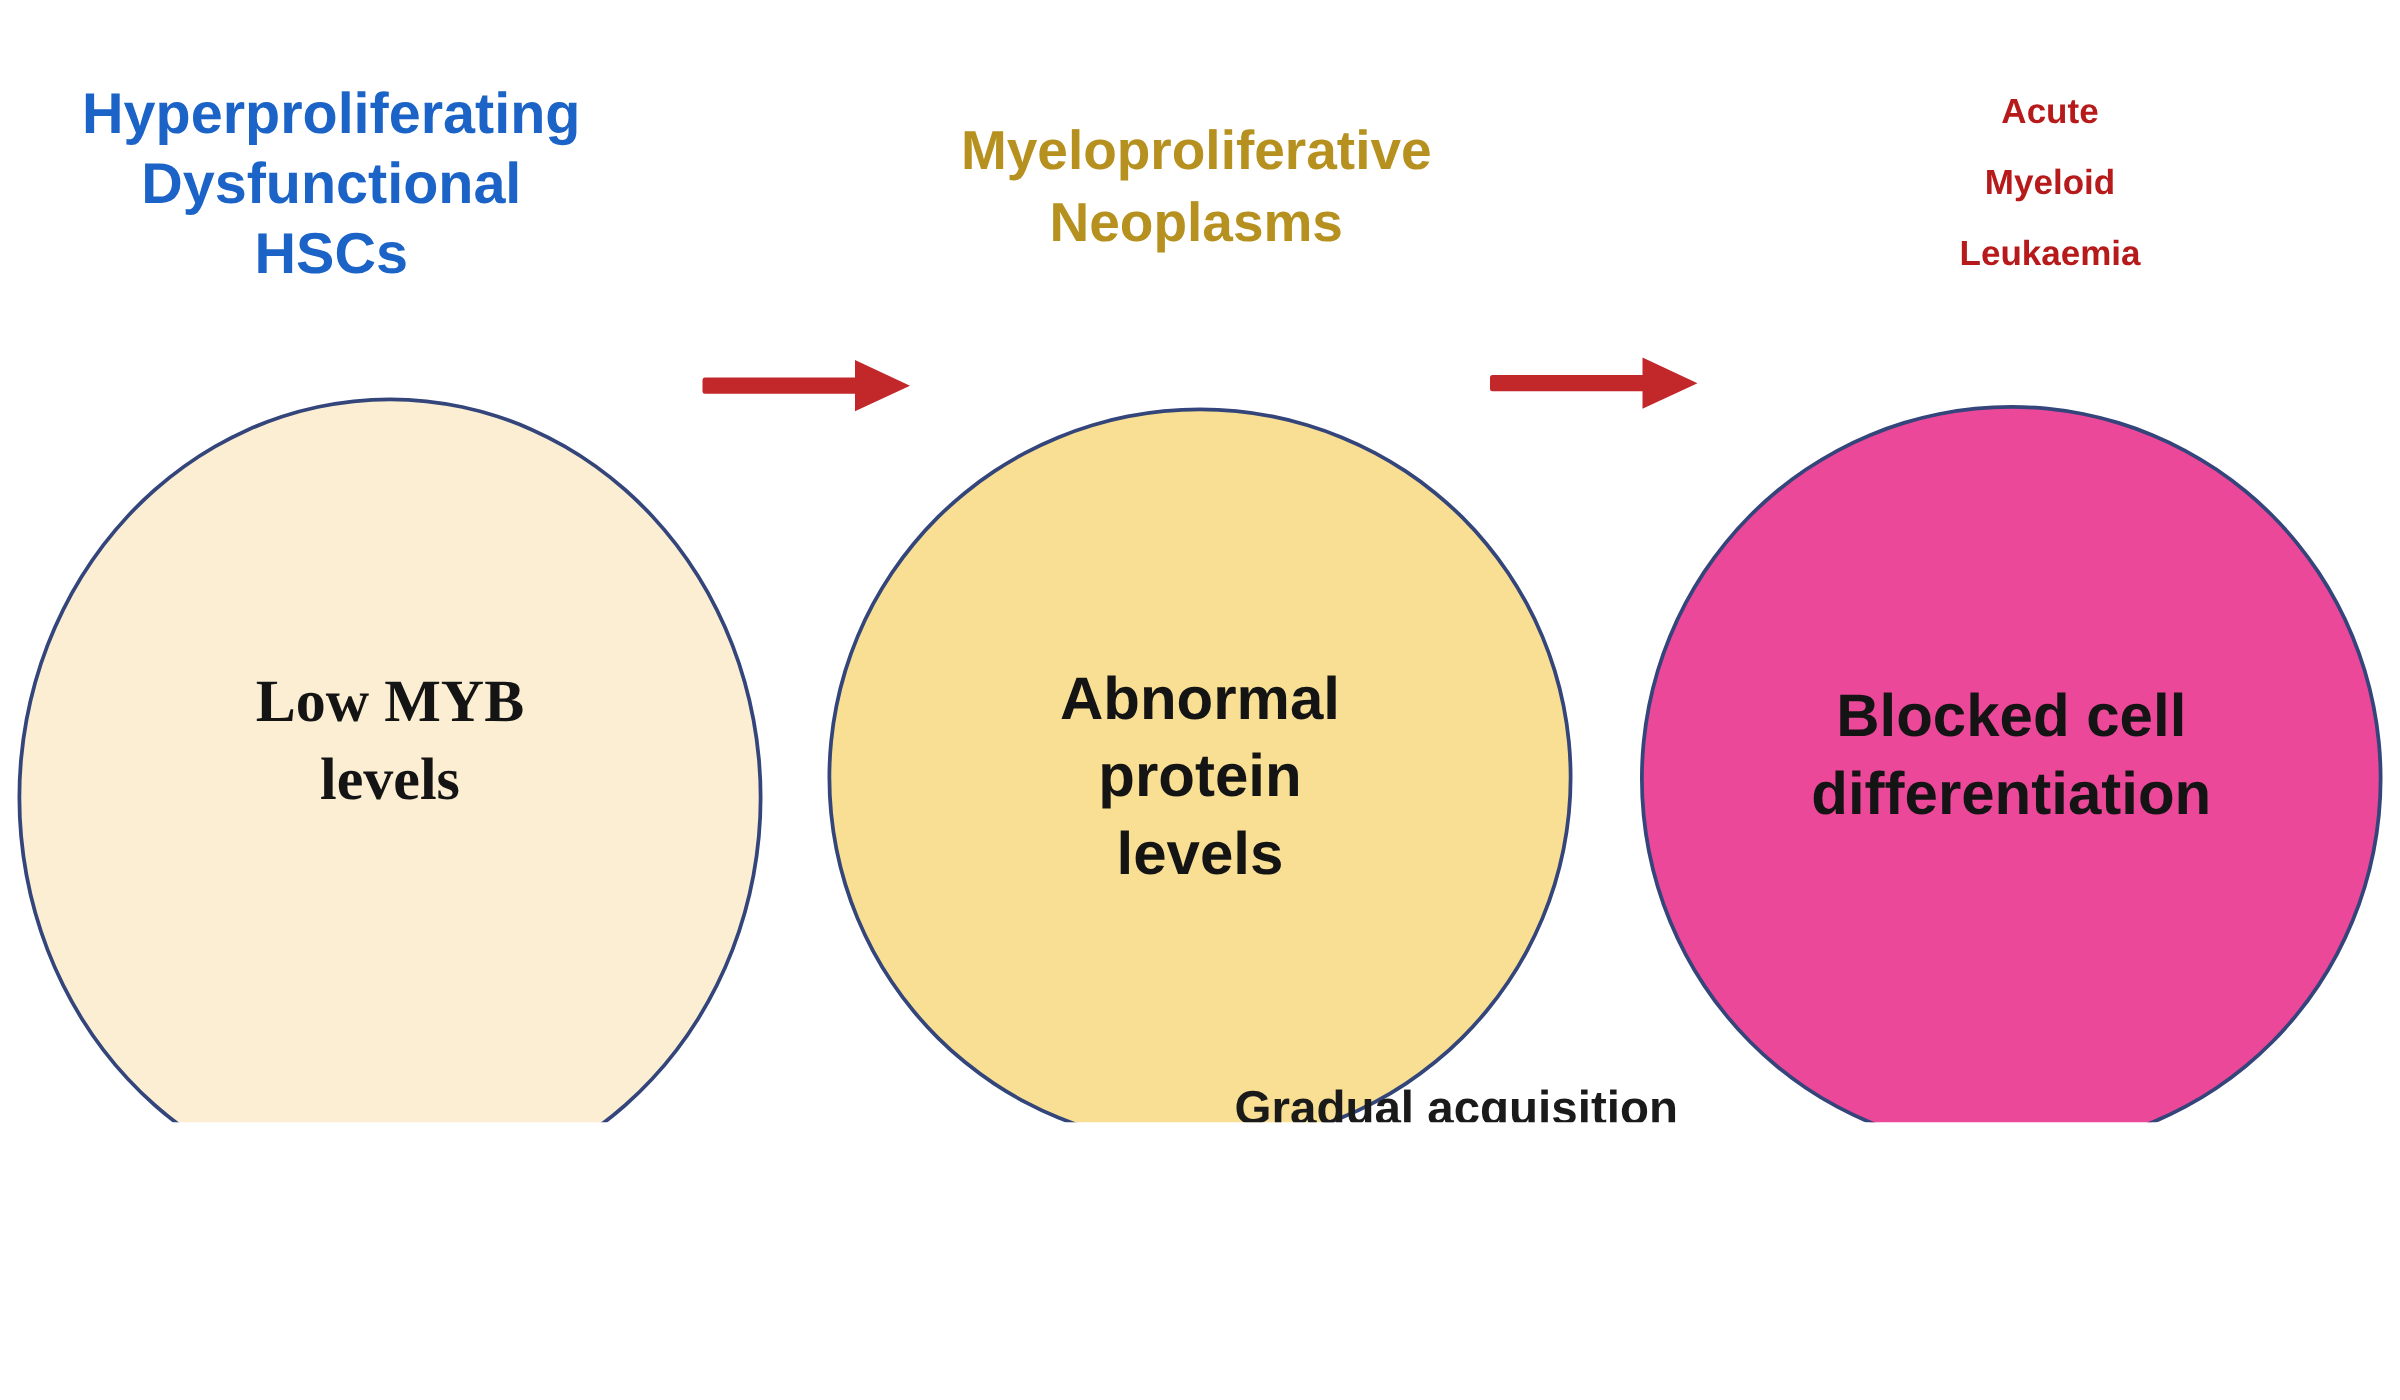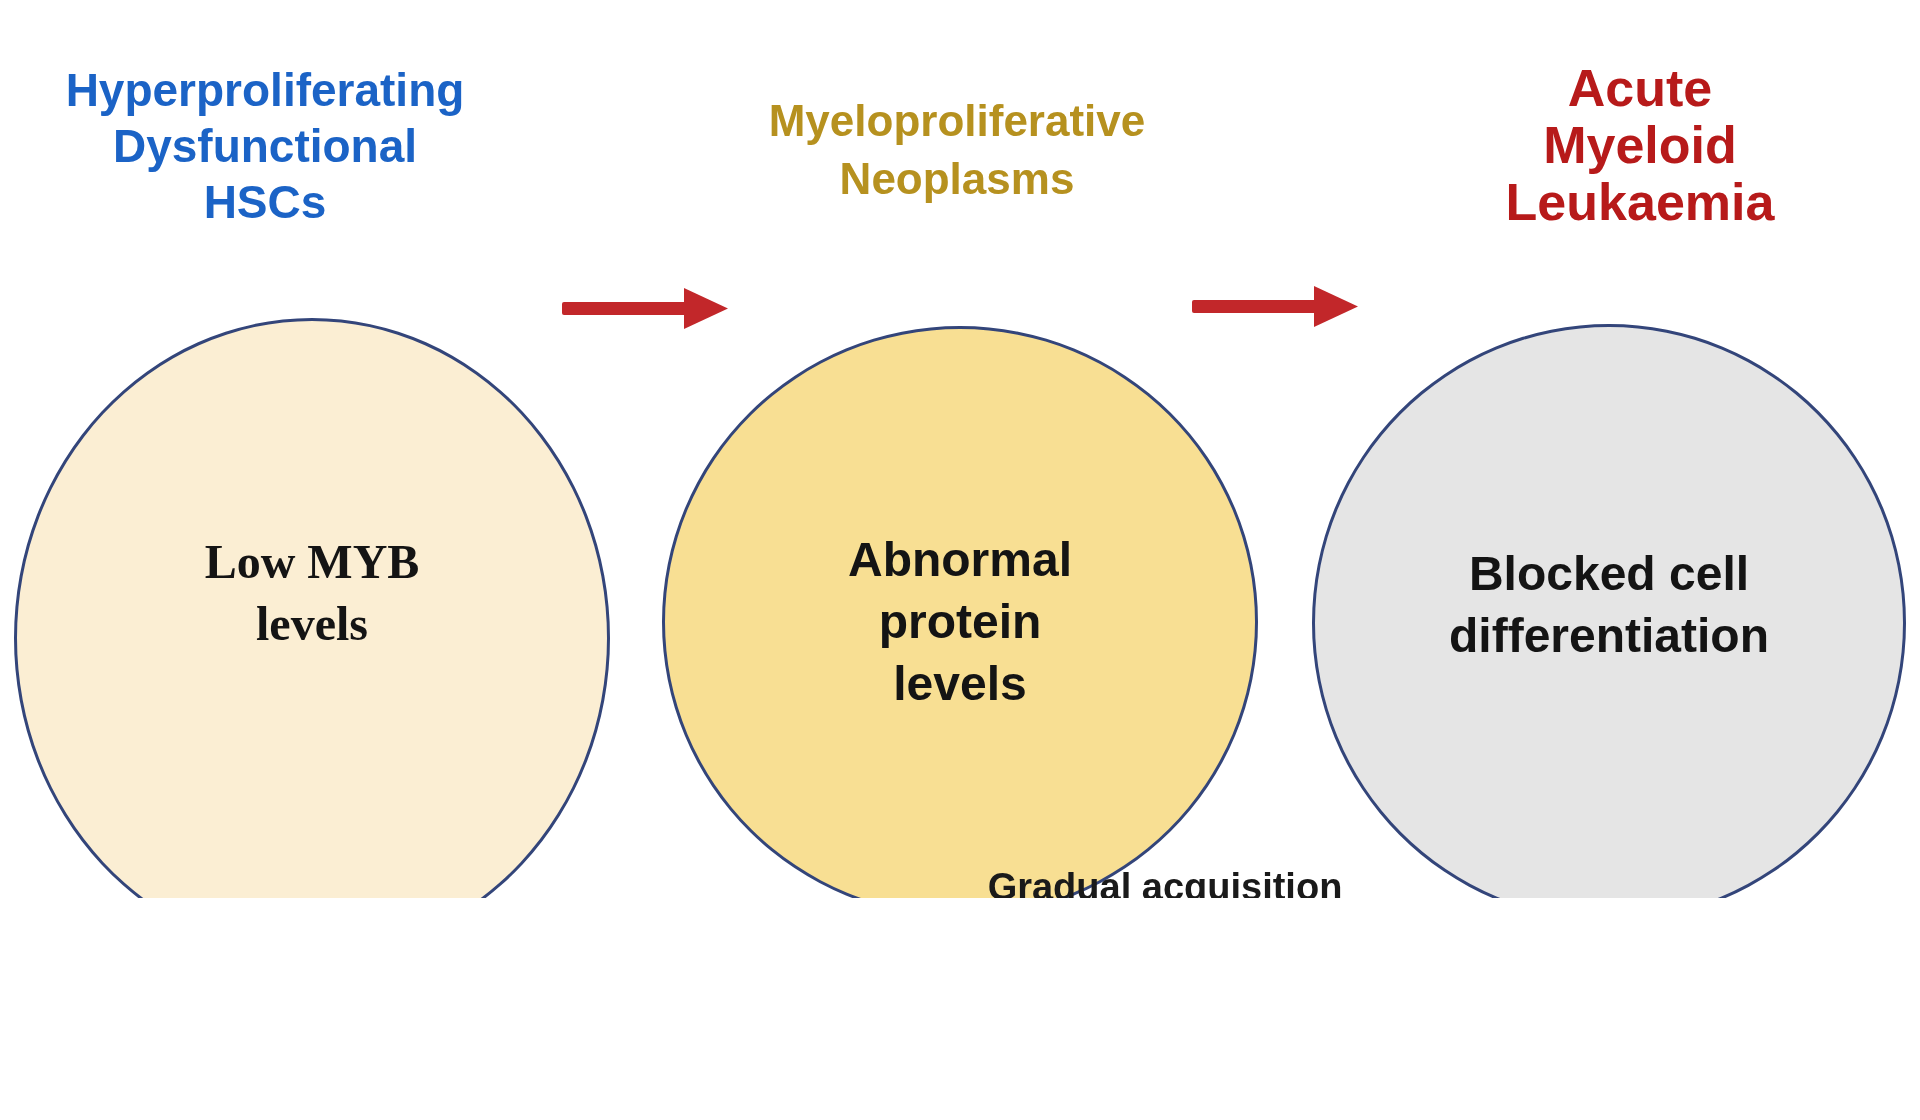--- a/index.html
+++ b/index.html
@@ -33,21 +33,21 @@
     left: 667px;
     top: 92px;
     width: 580px;
     font-size: 44px;
     line-height: 58px;
   }
   .heading.h3 {
     left: 1440px;
     top: 60px;
     width: 400px;
-    font-size: 52px;
+    font-size: 28px;
     line-height: 57px;
   }
   .circle {
     position: absolute;
     border-radius: 50%;
     border: 3px solid #33457a;
     display: flex;
     align-items: center;
     justify-content: center;
     box-sizing: border-box;
@@ -115,21 +115,21 @@
     <div class="circle-label">Low MYB
 levels</div>
   </div>
 
   <div class="circle c2" style="background-color: rgb(248, 223, 147); border-color: rgb(51, 69, 122); justify-content: center;">
     <div class="circle-label">Abnormal
 protein
 levels</div>
   </div>
 
-  <div class="circle c3" style="background-color: #e5e5e5; border-color: rgb(51, 69, 122);">
+  <div class="circle c3" style="background-color: #ec4899; border-color: rgb(51, 69, 122);">
     <div class="circle-label">Blocked cell
 differentiation</div>
   </div>
 
 
   <div class="caption cap2">Gradual acquisition
 of additional mutations</div>
 
 </div>
 

